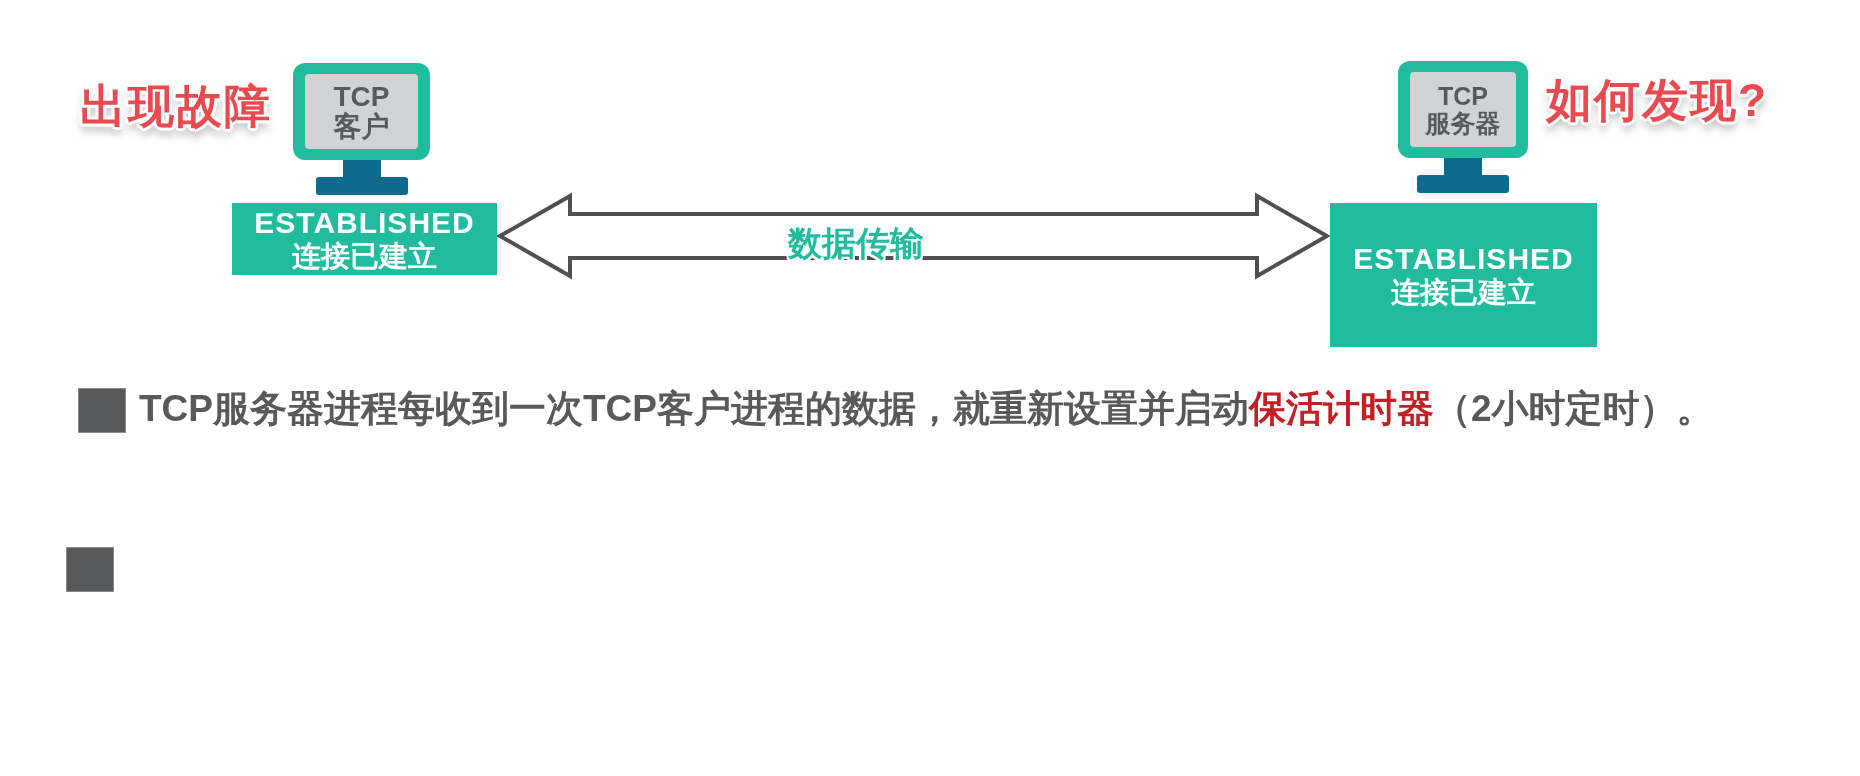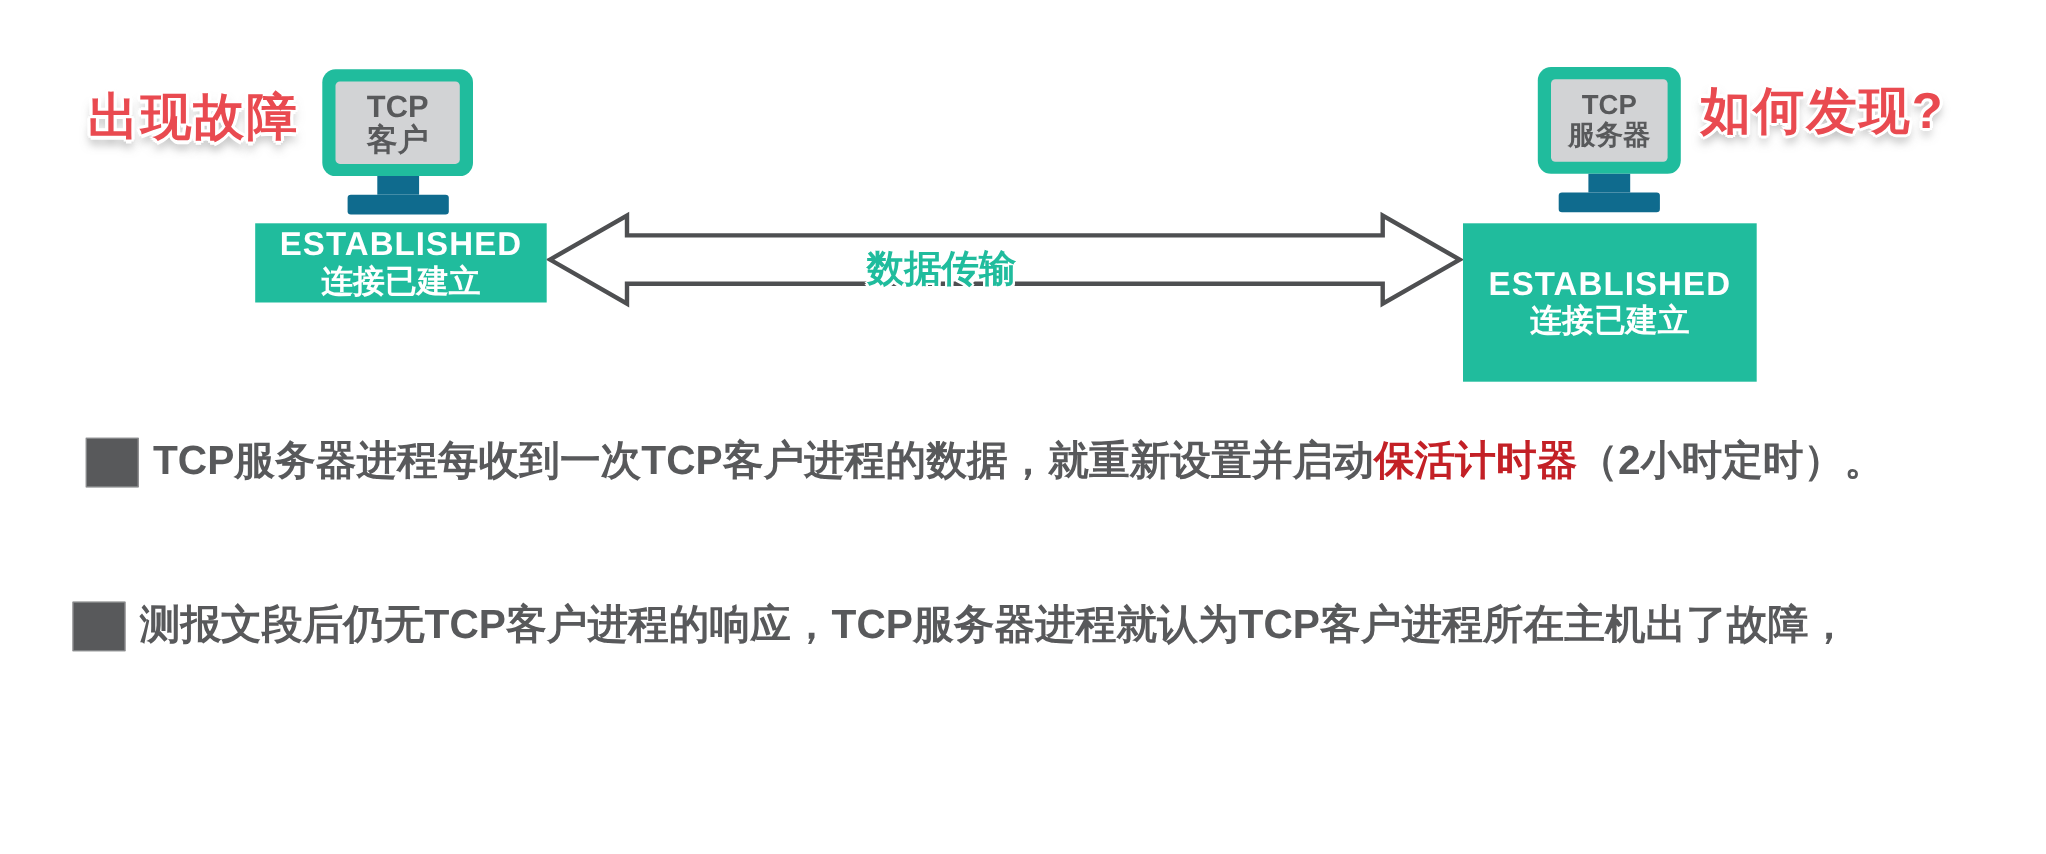--- a/index.html
+++ b/index.html
@@ -68,21 +68,21 @@
     text-align:center;
     font-size:34px;
     color:var(--teal,#20bc9d);
     text-shadow:
       -2px 0 0 #fff, 2px 0 0 #fff, 0 -2px 0 #fff, 0 2px 0 #fff,
       -2px -2px 0 #fff, 2px -2px 0 #fff, -2px 2px 0 #fff, 2px 2px 0 #fff;
     white-space:nowrap;
   }
   
   .bullet-row{position:absolute;left:66px;display:flex;gap:13px;}
-  .bullet-row:nth-of-type(1){top:394px;padding-left:12px;}
+  .bullet-row:nth-of-type(1){top:384px;padding-left:12px;}
   .bullet-row:nth-of-type(2){top:543px;}
   .bullet-square{
     width:46px;height:43px;flex:none;
     background:var(--text-gray,#58595b);
     margin-top:4px;
     border:1px solid #8a8b8d;
   }
   .bullet-text{color:var(--text-gray,#58595b);}
   .bullet-line{white-space:nowrap;font-size:37px;line-height:50px;font-weight:bold;}
   .bullet-line .em{color:var(--red-accent,#c32026);}
@@ -136,18 +136,17 @@
   <div id="bullet-list">
       <div class="bullet-row">
         <div class="bullet-square"></div>
         <div class="bullet-text">
           <div class="bullet-line"><span>TCP服务器进程每收到一次TCP客户进程的数据，就重新设置并启动</span><span class="em">保活计时器</span><span>（2小时定时）。</span></div>
         </div>
       </div>
       <div class="bullet-row">
         <div class="bullet-square"></div>
         <div class="bullet-text">
-          <div class="bullet-line"><span>测报文段后仍无TCP客户进程的响应，TCP服务器进程就认为TCP客户进程所在主机出了故障，</span></div>
         </div>
       </div>
     </div>
 
 </div>
 
 </body></html>

